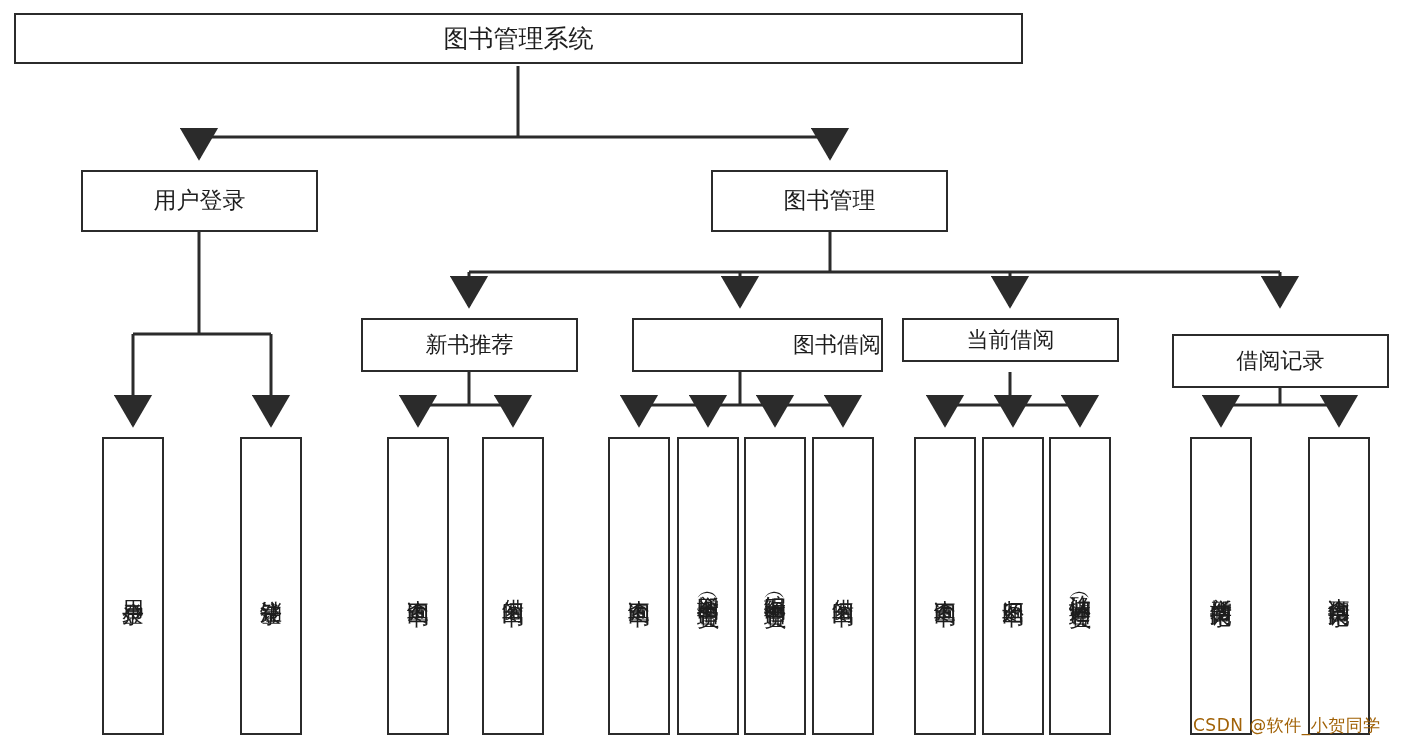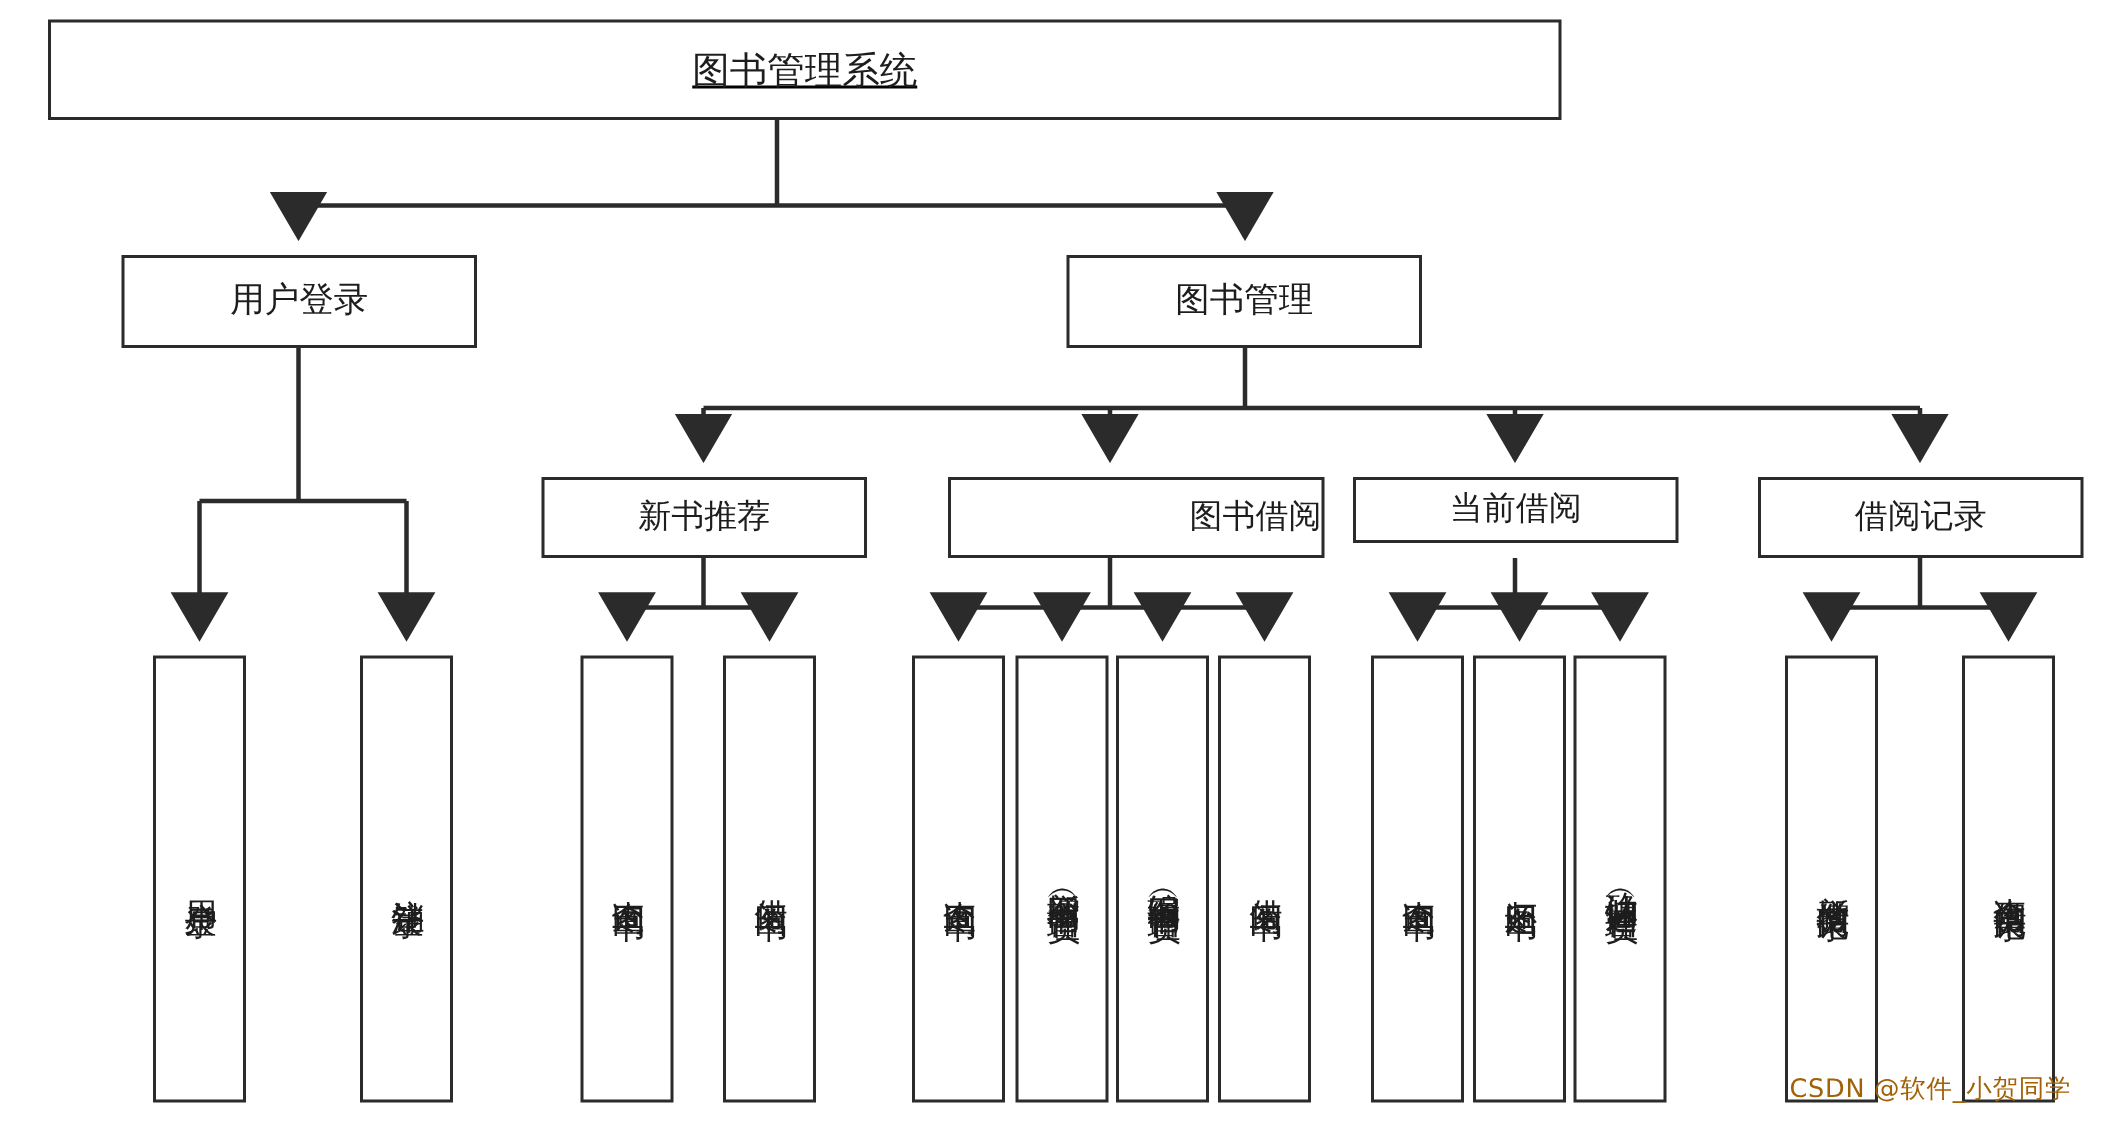--- a/index.html
+++ b/index.html
@@ -126,41 +126,41 @@
     </g>
 
     <g stroke="#2b2b2b" stroke-width="3" fill="none">
       <path d="M1280,372 L1280,405"></path>
       <path d="M1221,405 L1339,405"></path>
       <path d="M1221,405 L1221,425" marker-end="url(#arrow)"></path>
       <path d="M1339,405 L1339,425" marker-end="url(#arrow)"></path>
     </g>
   </svg>
 
-  <div class="node root" style="left:32px; top:13px; width:1009px; height:67px;text-decoration:underline;">
+  <div class="node root" style="left:14px; top:13px; width:1009px; height:51px;">
     <span class="node-label">图书管理系统</span>
   </div>
 
   <div class="node level1" style="left:81px; top:170px; width:237px; height:62px;">
     <span class="node-label">用户登录</span>
   </div>
   <div class="node level2" style="left:361px; top:318px; width:217px; height:54px;">
     <span class="node-label">新书推荐</span>
   </div>
 
   <div class="node level1" style="left:711px; top:170px; width:237px; height:62px;">
     <span class="node-label">图书管理</span>
   </div>
   <div class="node level2" style="left:632px; top:318px; width:251px; height:54px;justify-content:flex-end;">
     <span class="node-label">图书借阅</span>
   </div>
   <div class="node level2" style="left:902px; top:318px; width:217px; height:44px;">
     <span class="node-label">当前借阅</span>
   </div>
-  <div class="node level2" style="left:1172px; top:318px; width:217px; height:54px;">
+  <div class="node level2" style="left:1172px; top:334px; width:217px; height:54px;">
     <span class="node-label">借阅记录</span>
   </div>
 
   <div class="node leaf" style="left:102px; top:437px; width:62px; height:298px;">
     <span class="node-label">用户登录</span>
   </div>
   <div class="node leaf" style="left:240px; top:437px; width:62px; height:298px;">
     <span class="node-label">注销登录</span>
   </div>
   <div class="node leaf" style="left:387px; top:437px; width:62px; height:298px;">

